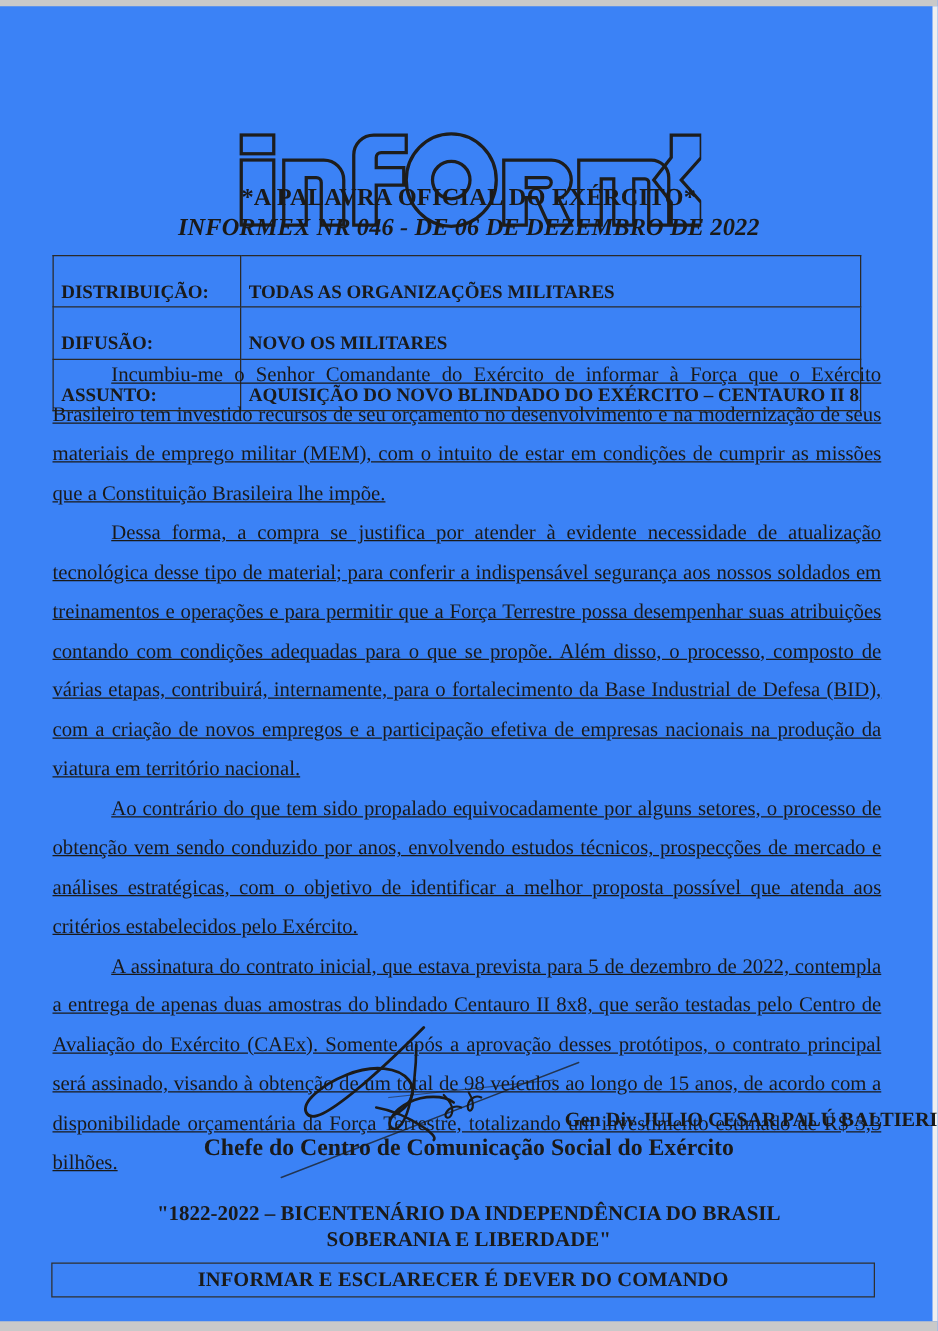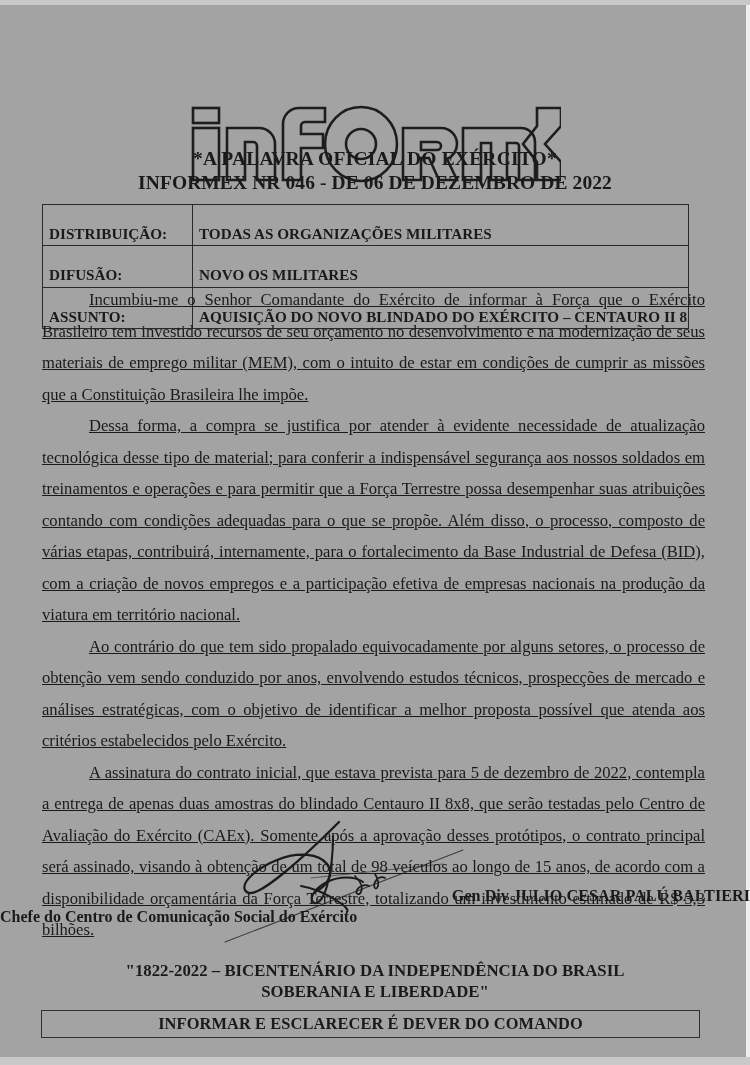--- a/index.html
+++ b/index.html
@@ -11,21 +11,21 @@
     width: 750px;
     height: 1065px;
     position: relative;
     overflow: hidden;
     font-family: "Liberation Serif", serif;
     color: #1a1a1a;
   }
   .page {
     position: absolute;
     inset: 0;
-    background: #a3a3a3;
+    background: #3b82f6;
   }
   
   .scan-edge-top {
     position: absolute;
     top: 0; left: 0; right: 0;
     height: 5px;
     background: #c9c9c9;
   }
   .scan-edge-bottom {
     position: absolute;
@@ -61,20 +61,21 @@
     letter-spacing: .2px;
   }
   .doc-subtitle {
     position: absolute;
     left: 0; right: 0;
     top: 172px;
     text-align: center;
     font-weight: bold;
     font-size: 19.5px;
     letter-spacing: .1px;
+    font-style: italic;
   }
 
   
   .meta-table {
     position: absolute;
     left: 42px;
     top: 204px;
     width: 647px;
     border-collapse: collapse;
     table-layout: fixed;
@@ -124,23 +125,23 @@
     left: 0; right: 0;
     top: 887px;
     text-align: right;
     font-weight: bold;
     font-size: 16.2px;
   }
   .signer-role {
     position: absolute;
     left: 0; right: 0;
     top: 908px;
-    text-align: left;
-    font-weight: bold;
-    font-size: 16px;
+    text-align: center;
+    font-weight: bold;
+    font-size: 19px;
   }
 
   
   .slogan-1 {
     position: absolute;
     left: 0; right: 0;
     top: 961px;
     text-align: center;
     font-weight: bold;
     font-size: 16.8px;

